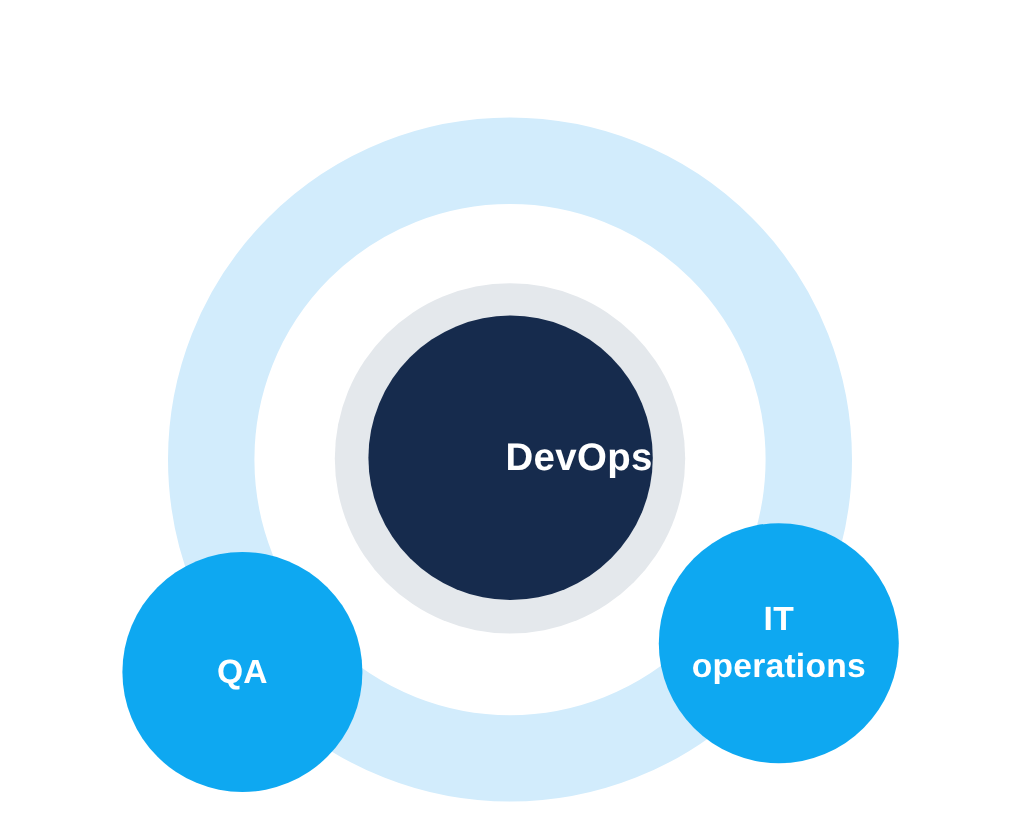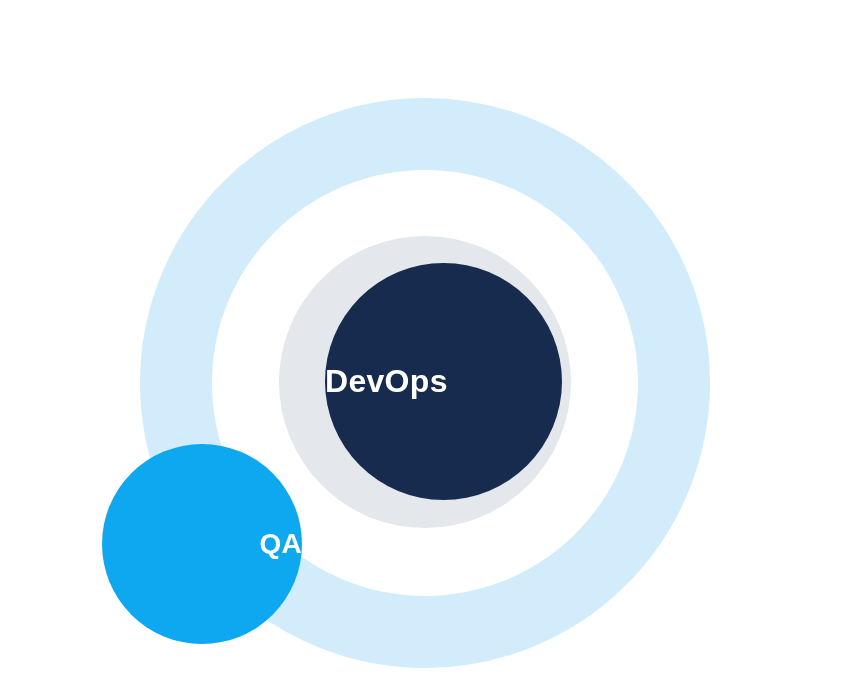--- a/index.html
+++ b/index.html
@@ -40,30 +40,30 @@
     top: 236px;
     width: 292px;
     height: 292px;
     background: var(--halo-gray);
     border-radius: 50%;
     z-index: 2;
   }
   
   .core {
     position: absolute;
-    left: 325px;
+    left: 307px;
     top: 263px;
     width: 237px;
     height: 237px;
     background: var(--center-navy);
     border-radius: 50%;
     z-index: 3;
     display: flex;
     align-items: center;
-    justify-content: flex-start;
+    justify-content: flex-end;
   }
   .core-label {
     color: var(--text);
     font-size: 32px;
     font-weight: 700;
     letter-spacing: 0.3px;
   }
   
   .node {
     position: absolute;
@@ -79,35 +79,38 @@
   }
   .node-label {
     color: var(--text);
     font-size: 28px;
     font-weight: 700;
     letter-spacing: 0.2px;
     line-height: 1.38;
     max-width: 165px;
   }
   .node-development { left: 326px; top: 22px; }
-  .node-qa          { left: 102px; top: 444px; justify-content: flex-end; }
+  .node-qa          { left: 102px; top: 460px; }
   .node-it          { left: 549px; top: 436px; }
 </style>
 </head>
 <body>
 
 <div class="canvas">
 
   <div class="outer-ring"></div>
 
   <div class="halo"></div>
 
   <div class="core">
     <span class="core-label">DevOps</span>
   </div>
 
 
   <div class="node node-qa">
     <span class="node-label">QA</span>
   </div>
 
+  <div class="node node-it">
+    <span class="node-label">IT operations</span>
+  </div>
 
 </div>
 
 </body></html>

